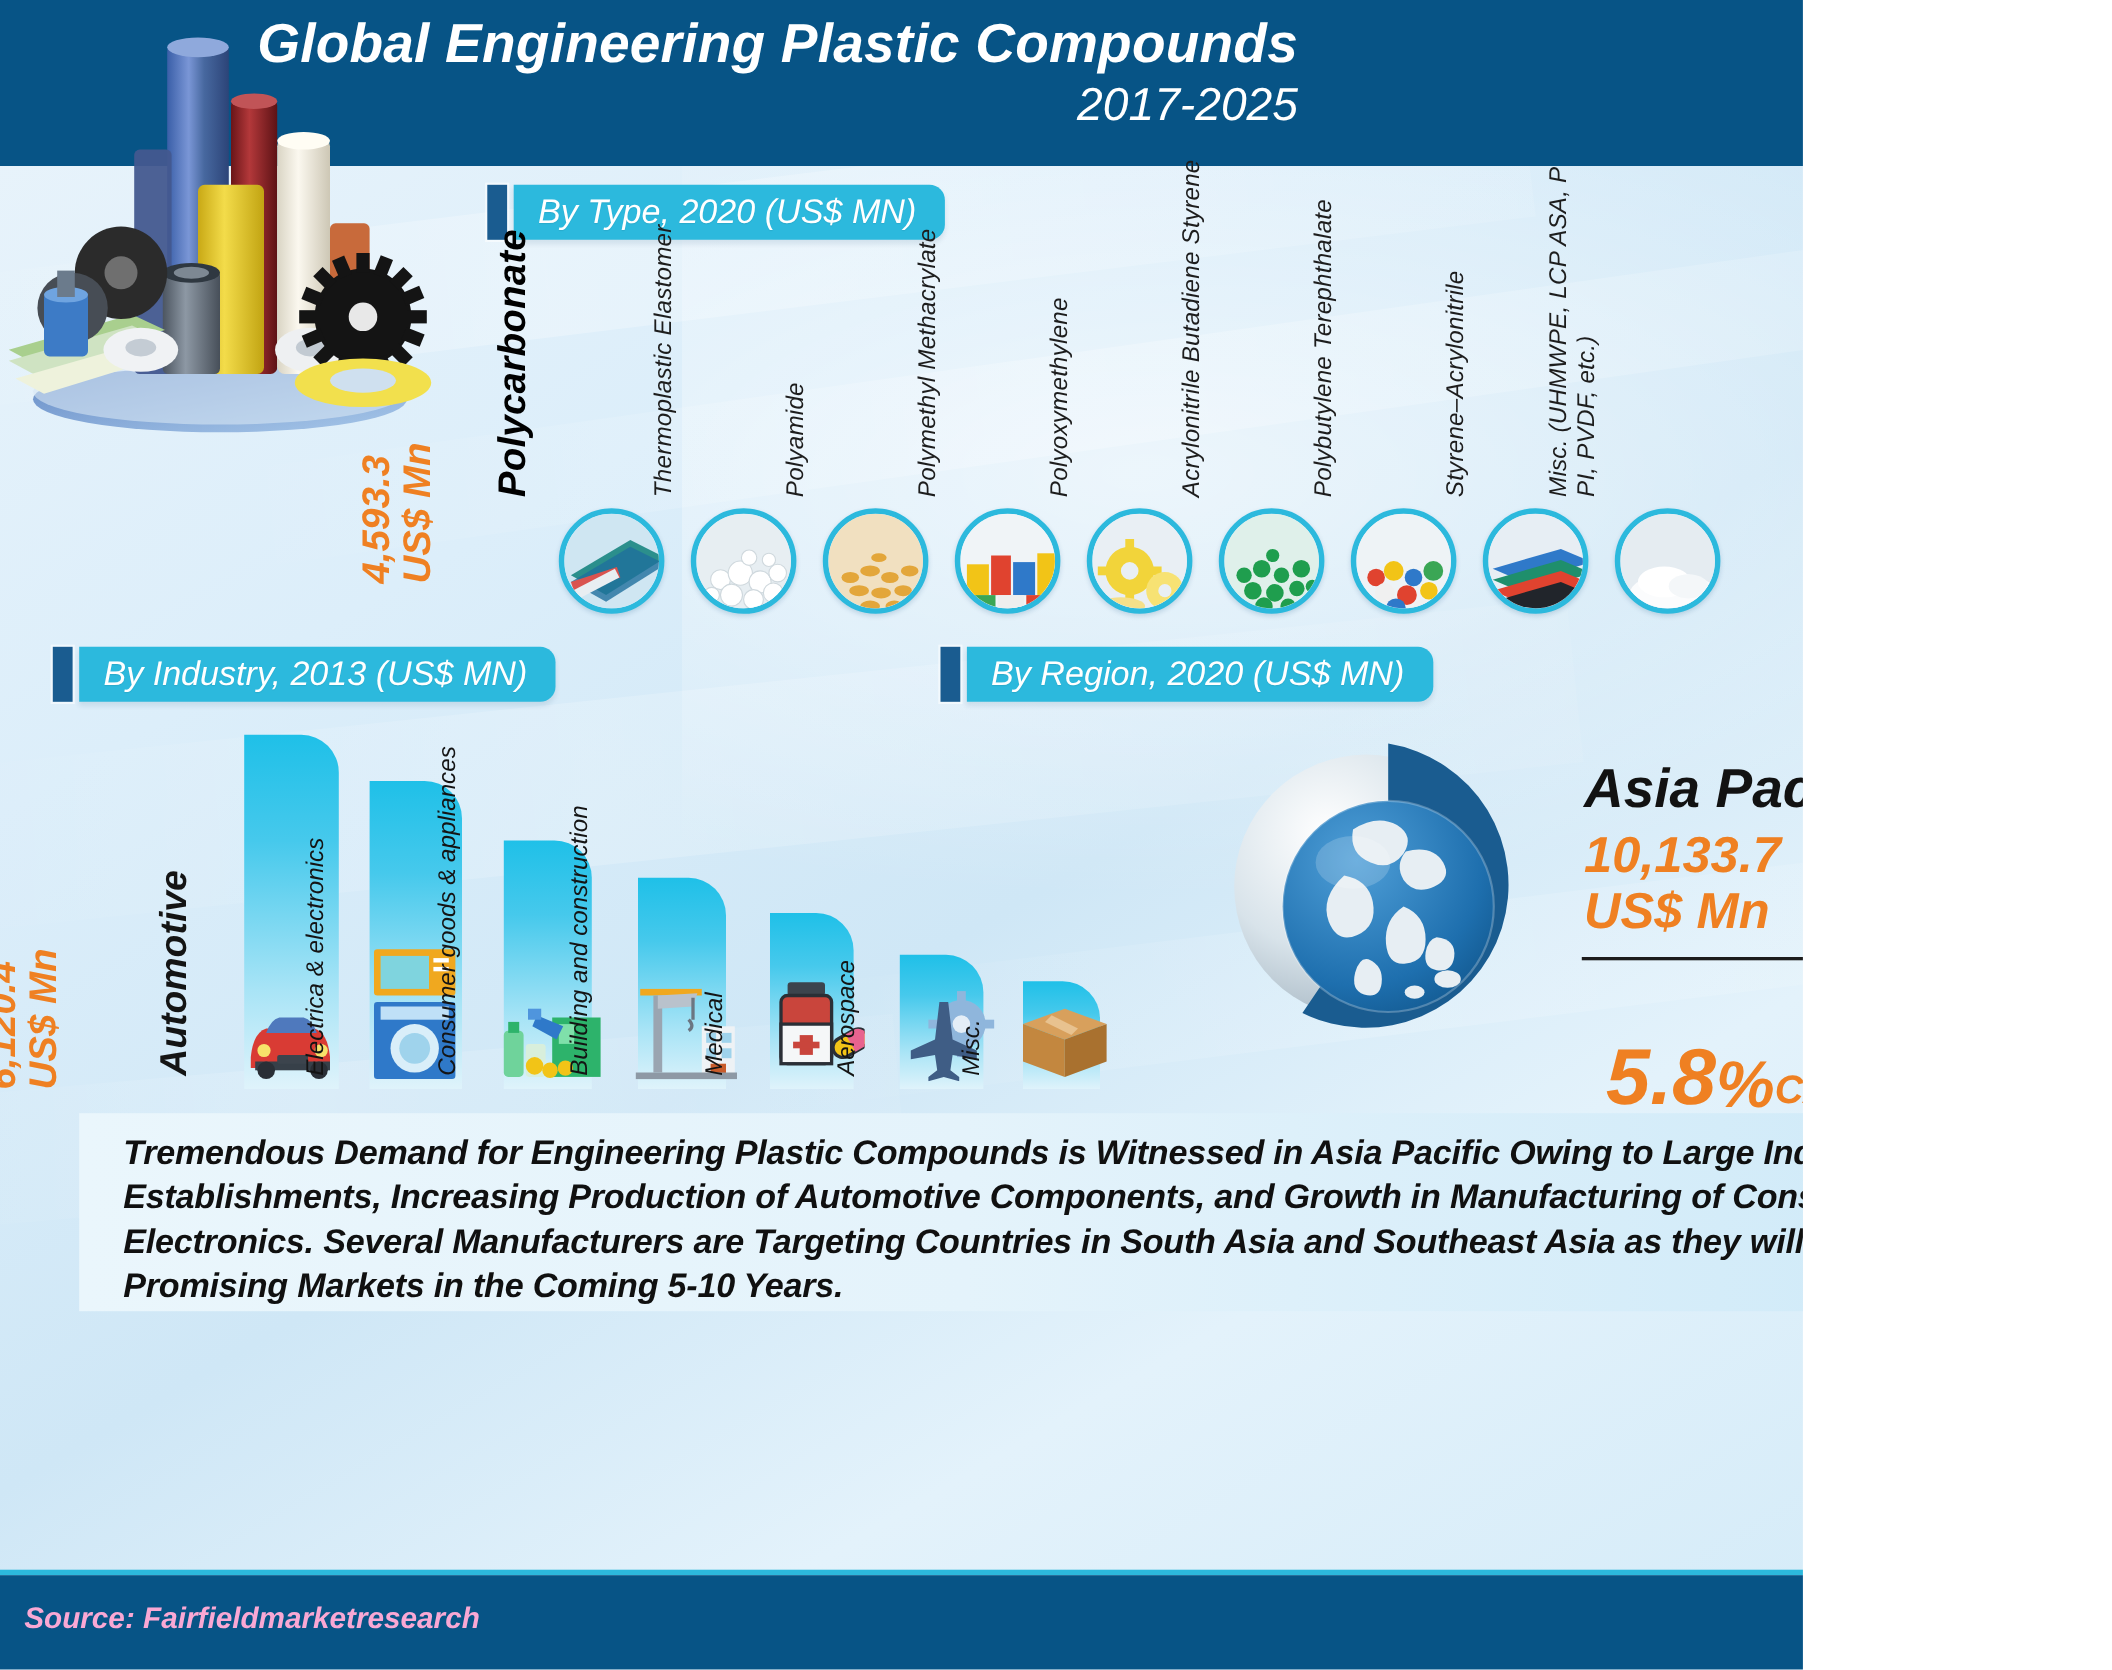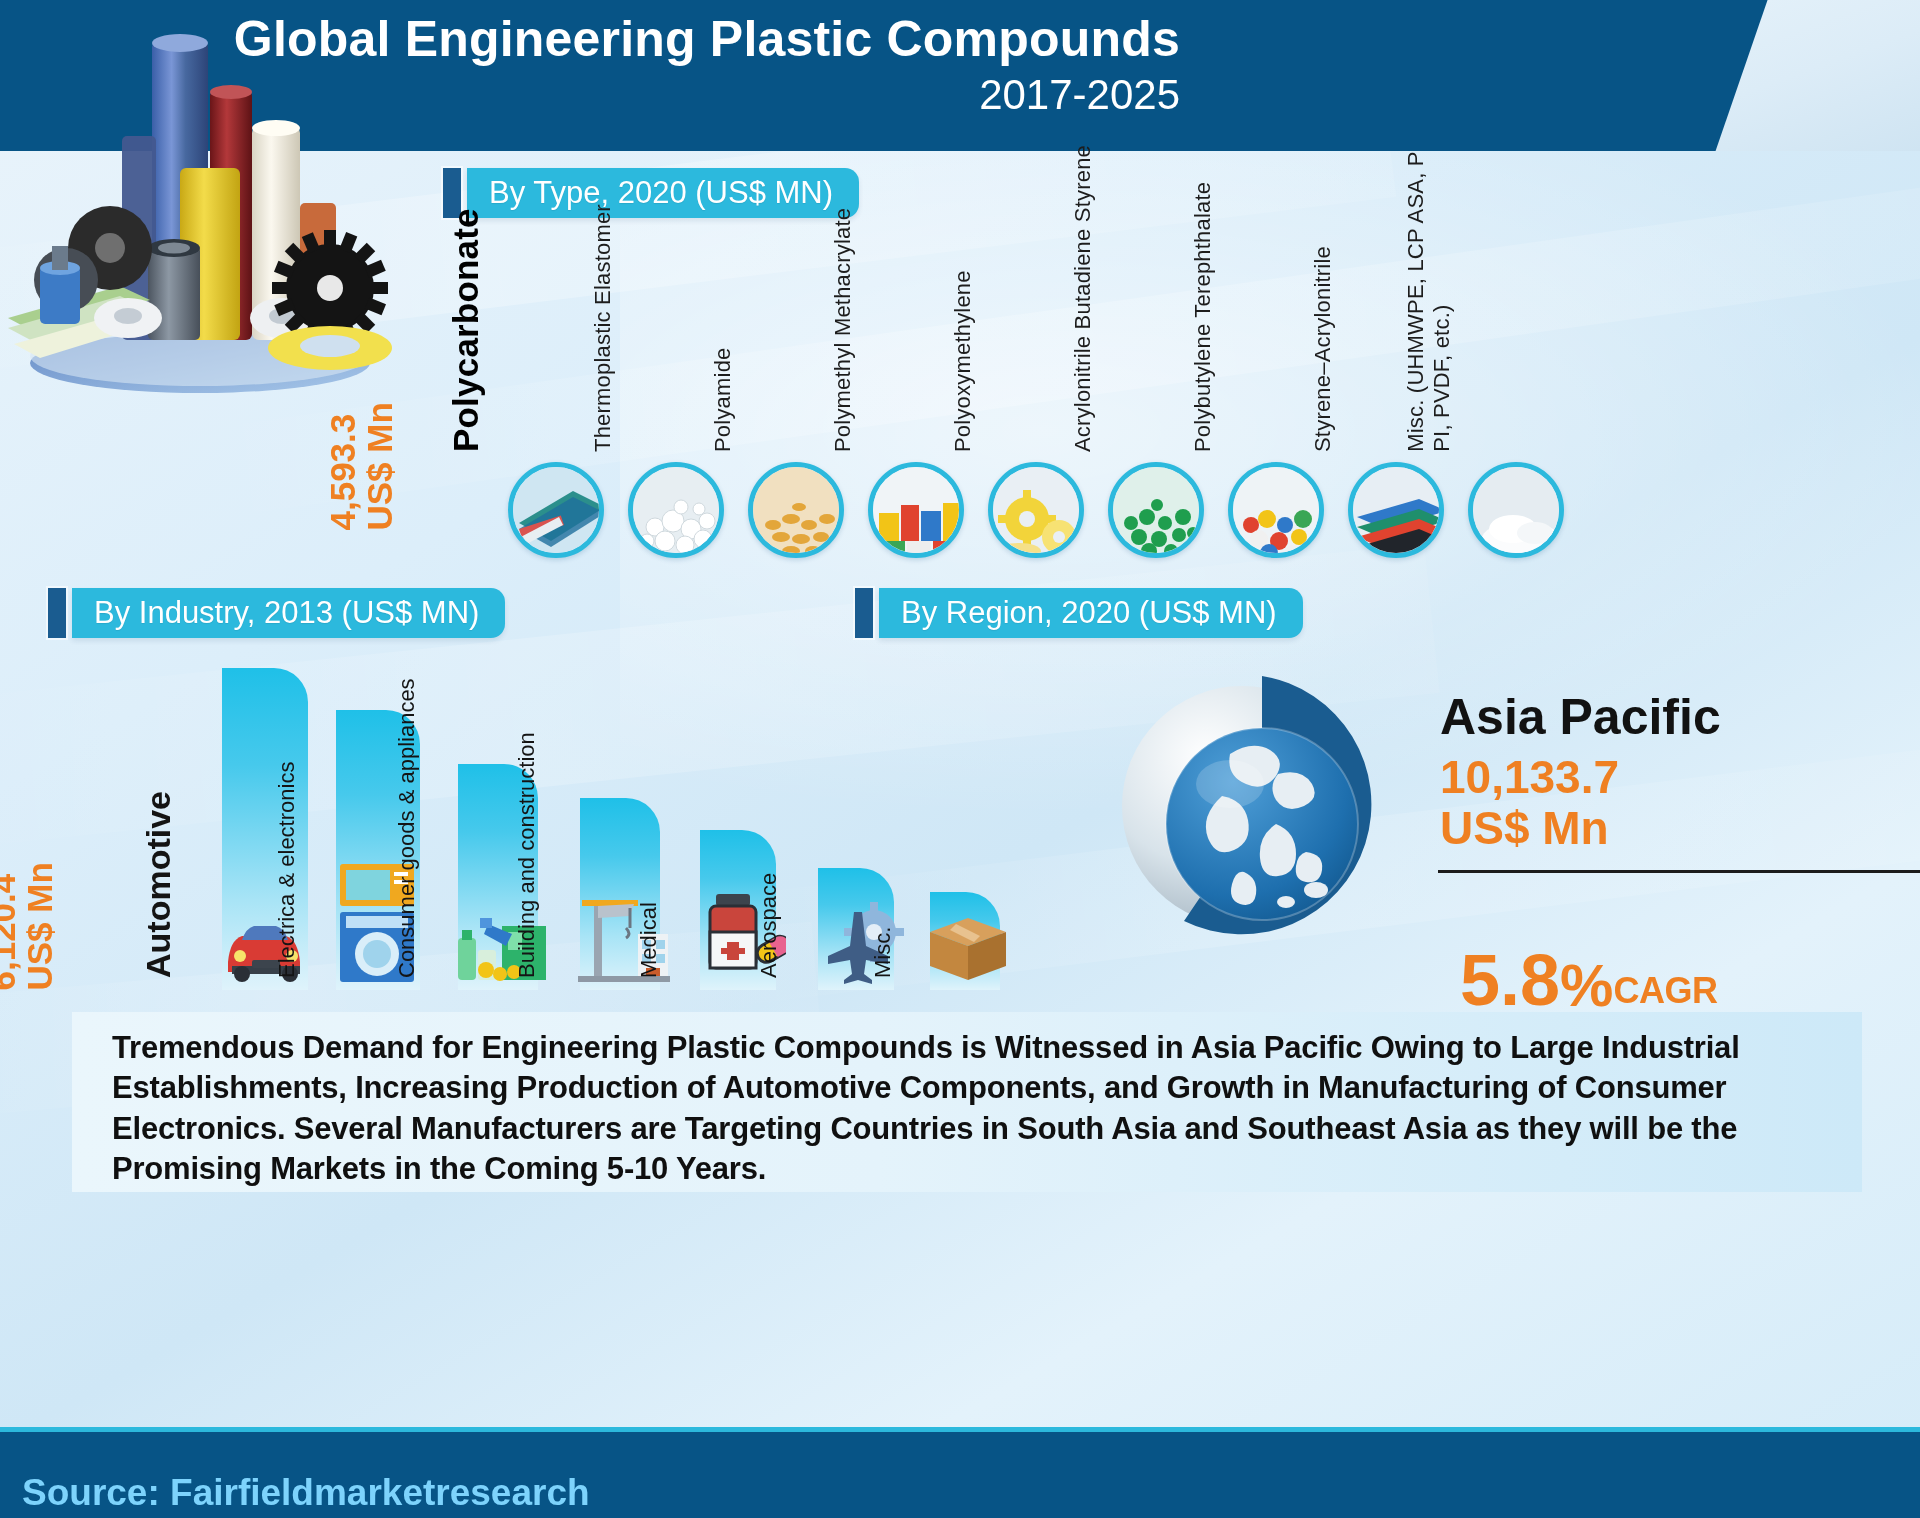--- a/index.html
+++ b/index.html
@@ -5,25 +5,26 @@
   * { box-sizing: border-box; margin: 0; padding: 0; }
   html, body { width: 1920px; height: 1518px; }
   body {
     font-family: "Liberation Sans", sans-serif;
     background: #ffffff;
     overflow: hidden;
     position: relative;
   }
   #page {
     position: relative;
-    width: 1920px;
+    width: 1639px;
     height: 1518px;
     overflow: hidden;
     background:
       linear-gradient(150deg, #eaf4fb 0%, #dceefa 30%, #cfe7f6 55%, #e3f2fb 75%, #d4ebf8 100%);
+    font-style: italic;
   }
 
   
   .streak {
     position: absolute;
     background: linear-gradient(90deg, rgba(255,255,255,0) 0%, rgba(255,255,255,.55) 40%, rgba(255,255,255,.2) 100%);
     transform-origin: left center;
     pointer-events: none;
   }
   .s1 { left:-100px; top:260px; width:1500px; height:120px; transform: rotate(-7deg); opacity:.5;}
@@ -203,22 +204,22 @@
   
   #footer {
     position:absolute; left:0; bottom:0; width:1920px; height:86px;
     background:#075486;
   }
   #footer-line {
     position:absolute; left:0; bottom:86px; width:1920px; height:5px;
     background:#2cb9dd;
   }
   #source {
-    position:absolute; left:22px; top:40px; color:#7dd3fc;
-    font-size:37px; font-weight:bold;
+    position:absolute; left:22px; top:24px; color:#f9a8d4;
+    font-size:27px; font-weight:bold;
   }
 </style>
 </head>
 <body>
 
 <div id="page">
 
   <div class="bigglow"></div>
   <div class="streak s1"></div>
   <div class="streak s2"></div>

